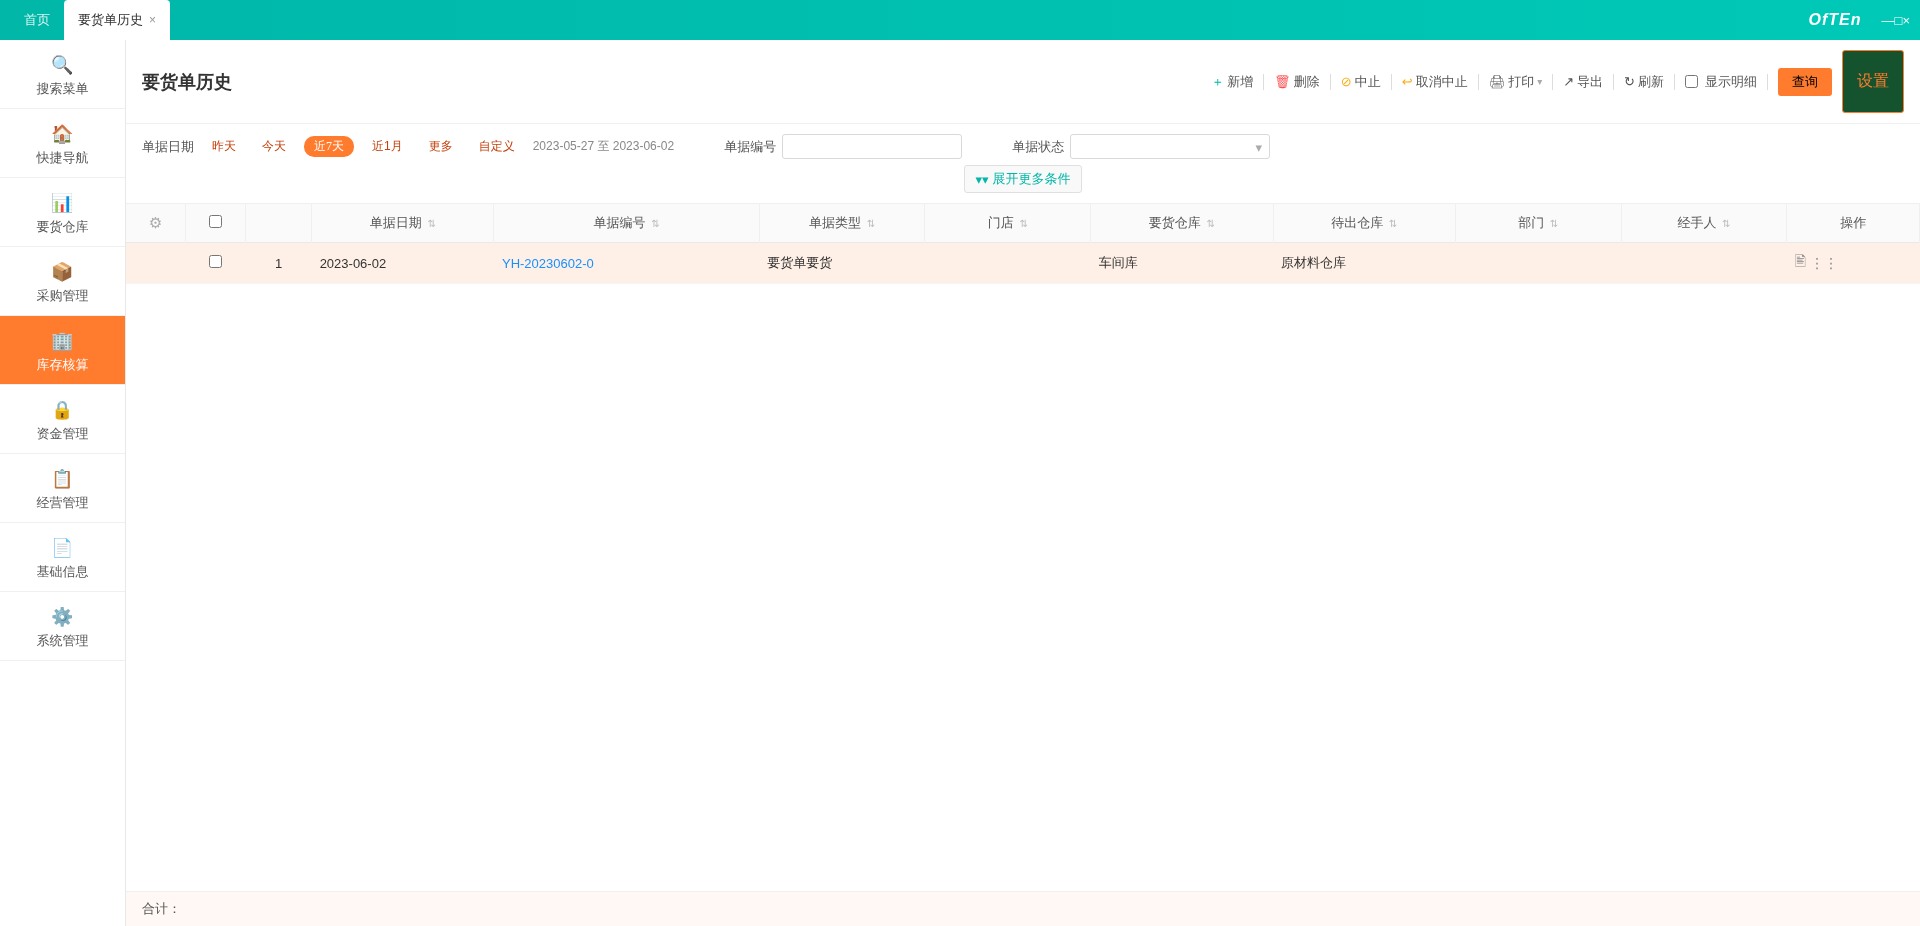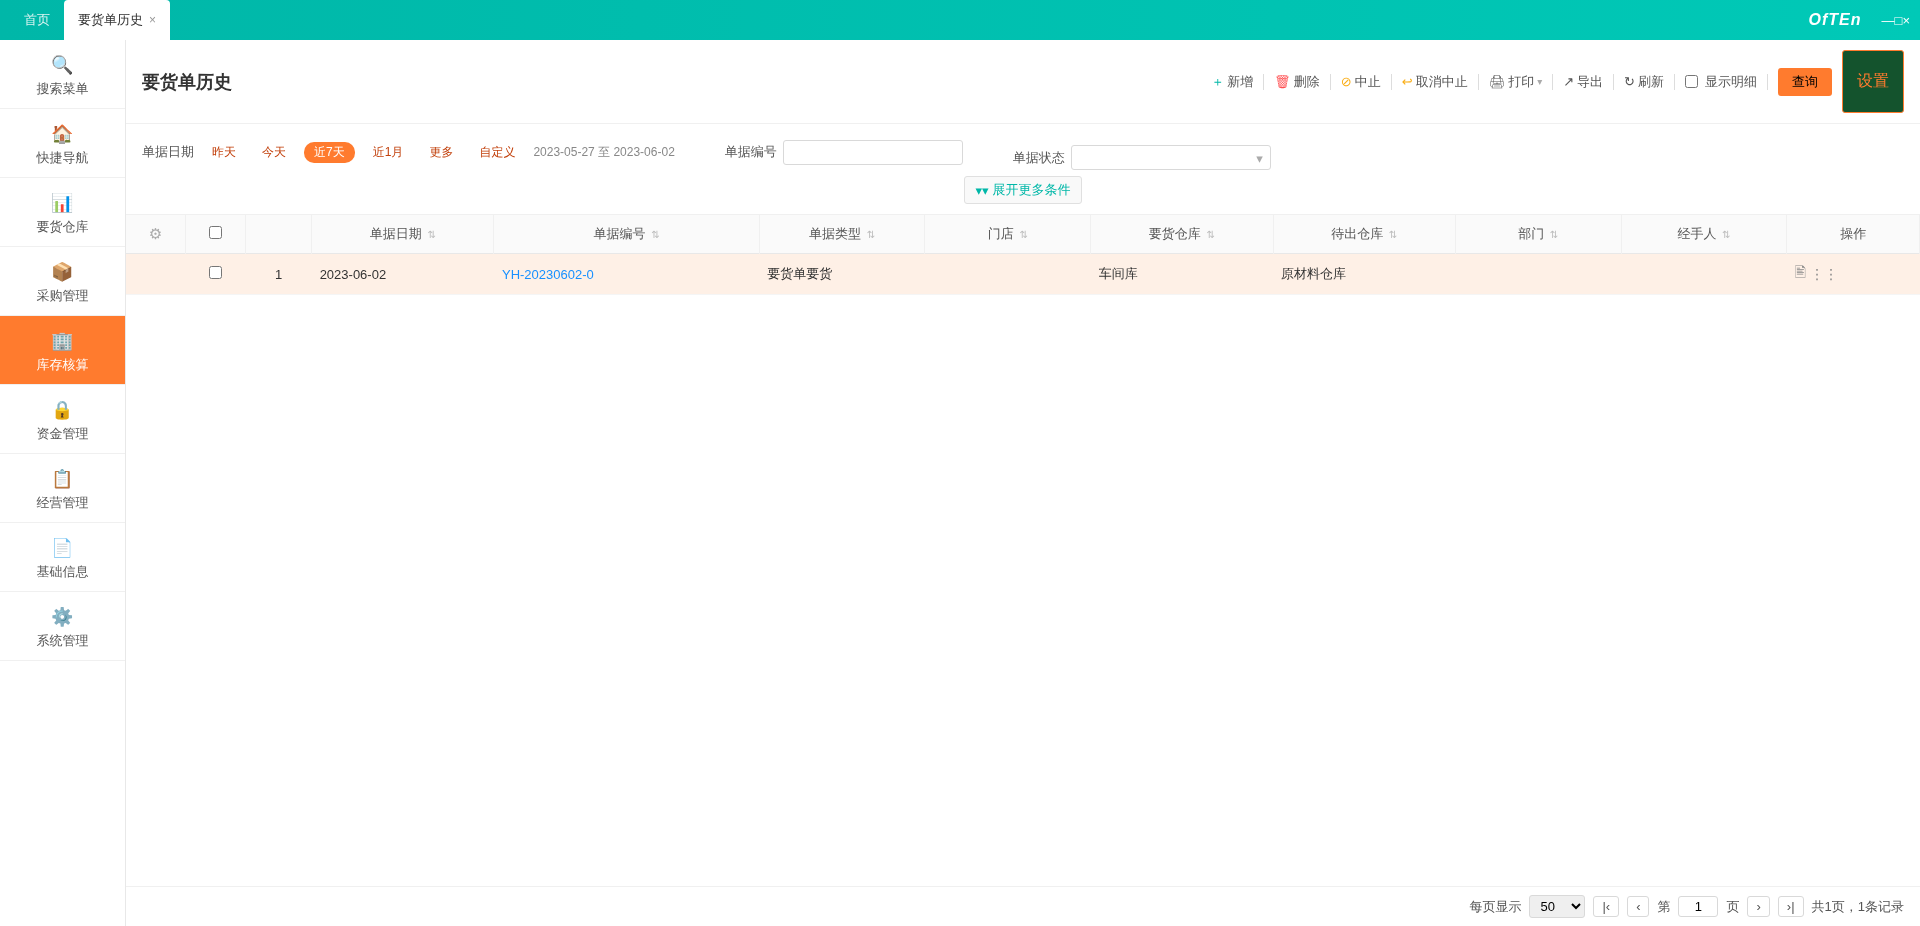--- a/index.html
+++ b/index.html
@@ -161,20 +161,21 @@
       font-size: 12px;
       color: #c2410c;
       background: none;
       border: none;
     }
     .date-btn.active {
       background: #ff7b2e;
       color: white;
       border-radius: 10px;
       padding: 2px 10px;
+      font-family: Liberation Serif, serif;
     }
     .date-range {
       font-size: 12px;
       color: #888;
     }
     .filter-input-group {
       display: flex;
       align-items: center;
       gap: 6px;
     }
@@ -450,21 +451,21 @@
         <button class="date-btn">近1月</button>
         <button class="date-btn">更多</button>
         <button class="date-btn">自定义</button>
         <span class="date-range">2023-05-27 至 2023-06-02</span>
 
         <div class="filter-input-group" style="margin-left:40px;">
           <span class="filter-label">单据编号</span>
           <input class="filter-input" type="text" style="">
         </div>
 
-        <div class="filter-select-group" style="margin-left:40px;margin-top:11px;">
+        <div class="filter-select-group" style="margin-left:40px;">
           <span class="filter-label">单据状态</span>
           <div class="select-wrapper">
             <select class="filter-select">
               <option value=""></option>
             </select>
           </div>
         </div>
       </div>
       <div style="text-align:center;">
         <button class="expand-btn">
@@ -553,32 +554,19 @@
               <div class="action-icons">
                 <span class="action-icon" title="查看">🖹</span>
                 <span class="action-icon" title="更多">⋮⋮</span>
               </div>
             </td>
           </tr>
         </tbody>
       </table>
     </div>
 
-
-    <div class="pagination">
-      <span class="pagination-info">每页显示</span>
-      <select class="page-size-select">
-        <option value="50">50</option>
-        <option value="100">100</option>
-        <option value="200">200</option>
-      </select>
-      <button class="page-btn">|‹</button>
-      <button class="page-btn">‹</button>
-      <span class="pagination-info">第</span>
-      <input class="page-input" type="text" value="1" style="">
-      <span class="pagination-info">页</span>
-      <button class="page-btn">›</button>
-      <button class="page-btn">›|</button>
-      <span class="pagination-info">共1页，1条记录</span>
-    </div>
+    <div class="footer-sum">
+      <span>合计：</span>
+    </div>
+
 
   </div>
 </div>
 
 </body></html>

